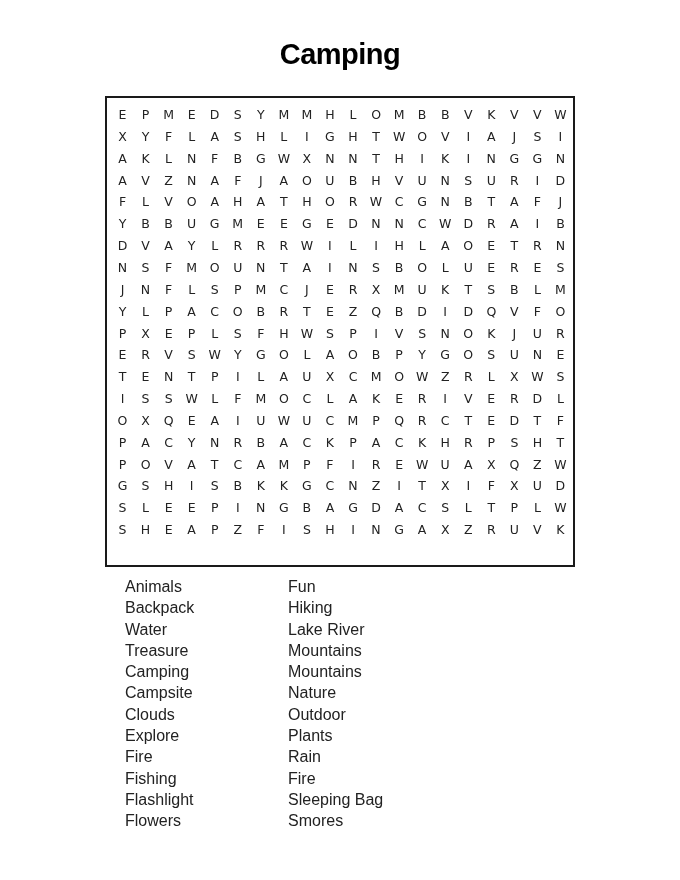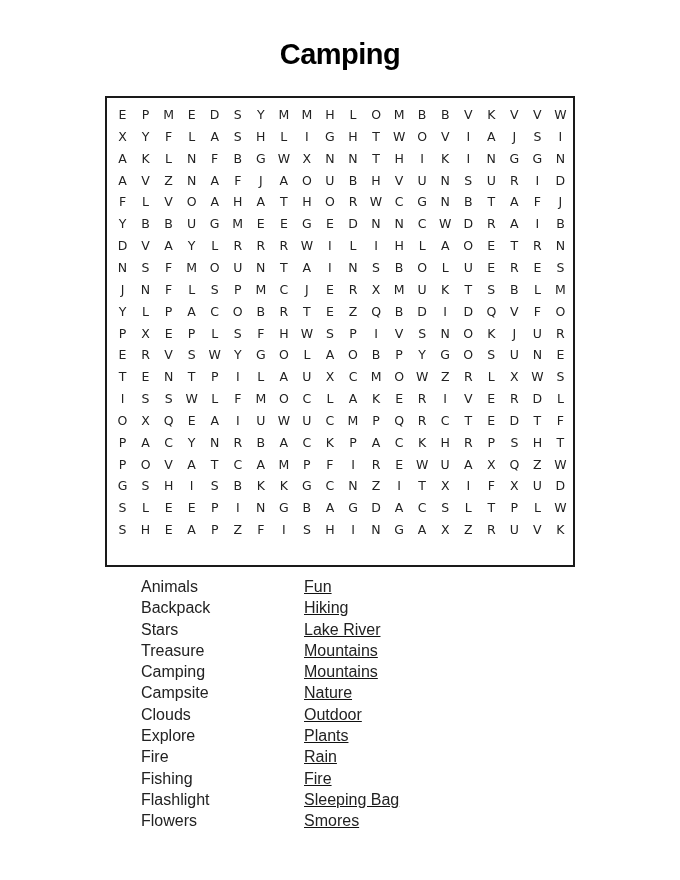--- a/index.html
+++ b/index.html
@@ -472,35 +472,35 @@
       <span class="cell" style="left: 326.7px;">X</span>
       <span class="cell" style="left: 349.75px;">Z</span>
       <span class="cell" style="left: 372.8px;">R</span>
       <span class="cell" style="left: 395.85px;">U</span>
       <span class="cell" style="left: 418.9px;">V</span>
       <span class="cell" style="left: 441.95px;">K</span>
     </div>
   </div>
 
 <div class="words" id="words">
-  <div class="col" id="col0" style="left:0px;margin-left:16px;">
+  <div class="col" id="col0" style="left:0px;">
       <div class="word">Animals</div>
       <div class="word">Backpack</div>
-      <div class="word">Stars</div>
+      <div class="word">Water</div>
       <div class="word">Treasure</div>
       <div class="word">Camping</div>
       <div class="word">Campsite</div>
       <div class="word">Clouds</div>
       <div class="word">Explore</div>
       <div class="word">Fire</div>
       <div class="word">Fishing</div>
       <div class="word">Flashlight</div>
       <div class="word">Flowers</div>
     </div>
-  <div class="col" id="col1" style="left:179px;text-decoration:underline;">
+  <div class="col" id="col1" style="left:163px;">
       <div class="word">Fun</div>
       <div class="word">Hiking</div>
       <div class="word">Lake River</div>
       <div class="word">Mountains</div>
       <div class="word">Mountains</div>
       <div class="word">Nature</div>
       <div class="word">Outdoor</div>
       <div class="word">Plants</div>
       <div class="word">Rain</div>
       <div class="word">Fire</div>

